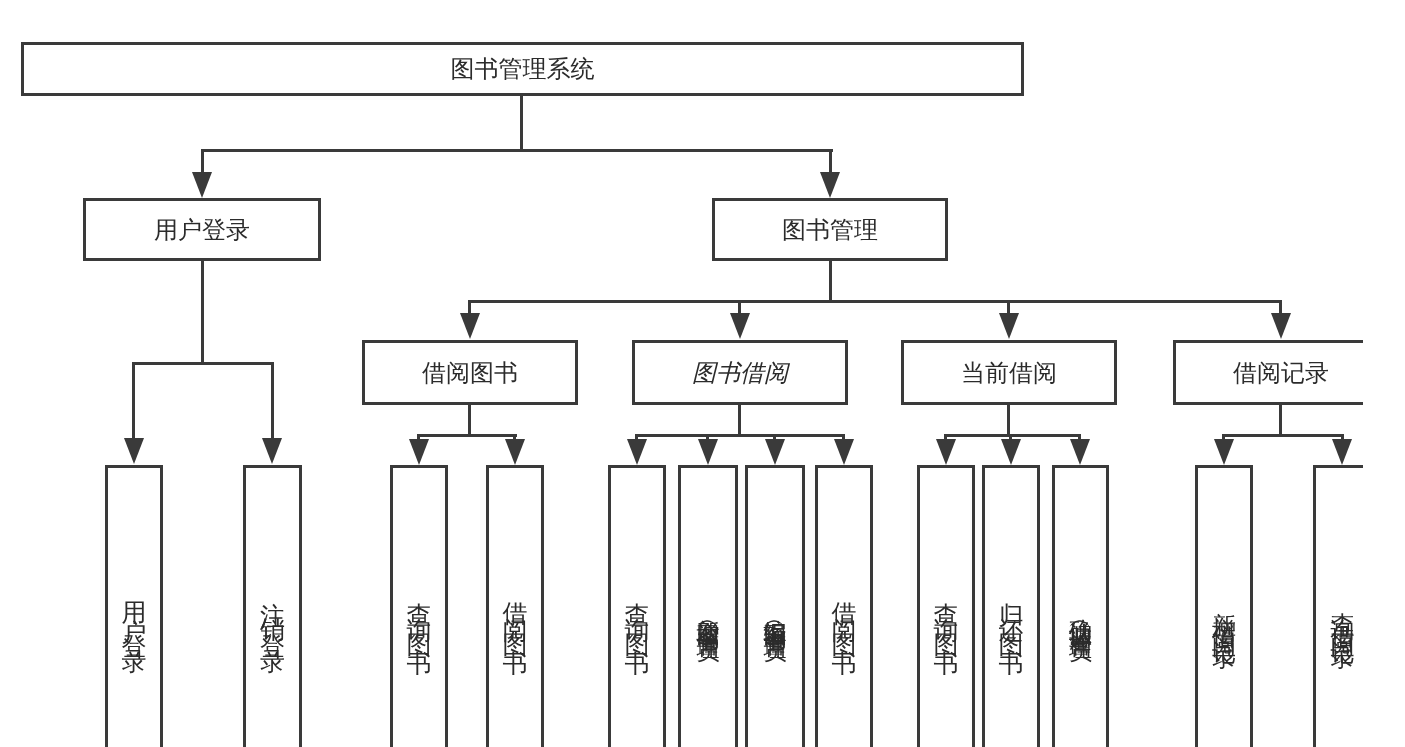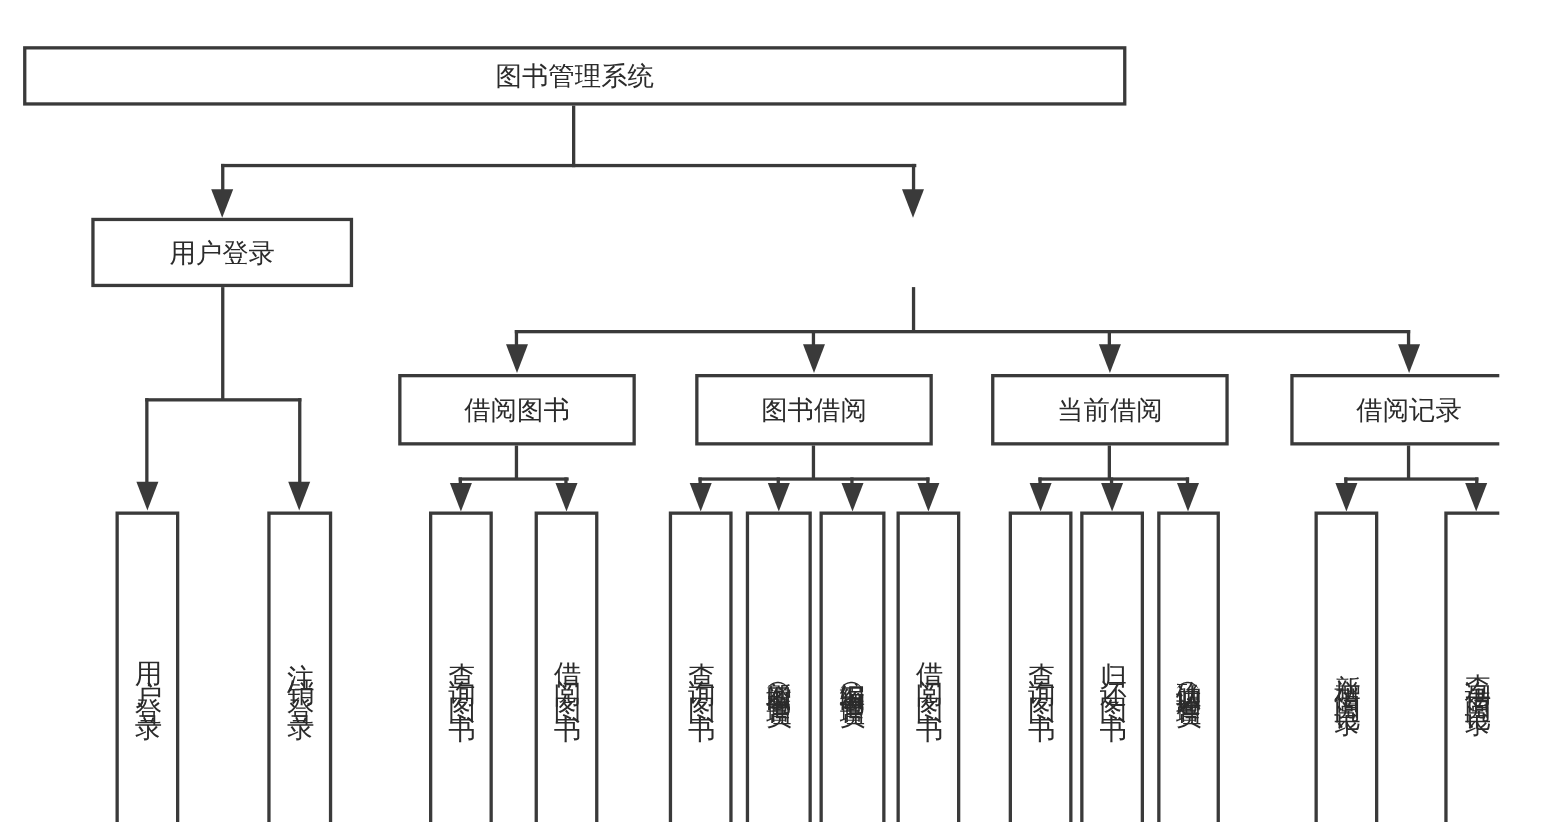--- a/index.html
+++ b/index.html
@@ -49,20 +49,23 @@
   <div class="line" style="left:520px;top:68px;width:3px;height:56px;"></div>
   <div class="line" style="left:201px;top:121px;width:632px;height:3px;"></div>
   <div class="line" style="left:201px;top:121px;width:3px;height:26px;"></div>
   <div class="line" style="left:829px;top:121px;width:3px;height:26px;"></div>
   <div class="arr" style="left:192px;top:144px;"></div>
   <div class="arr" style="left:820px;top:144px;"></div>
 
   <div class="box hbox" style="left:83px;top:170px;width:238px;height:63px;">
     <span>用户登录</span>
   </div>
+  <div class="box hbox" style="left:712px;top:170px;width:236px;height:63px;">
+    <span>图书管理</span>
+  </div>
 
   <div class="line" style="left:201px;top:233px;width:3px;height:103px;"></div>
   <div class="line" style="left:132px;top:334px;width:142px;height:3px;"></div>
   <div class="line" style="left:132px;top:334px;width:3px;height:78px;"></div>
   <div class="line" style="left:271px;top:334px;width:3px;height:78px;"></div>
   <div class="arr" style="left:124px;top:410px;"></div>
   <div class="arr" style="left:262px;top:410px;"></div>
 
   <div class="line" style="left:829px;top:233px;width:3px;height:41px;"></div>
   <div class="line" style="left:468px;top:272px;width:814px;height:3px;"></div>
@@ -71,21 +74,21 @@
   <div class="line" style="left:1007px;top:272px;width:3px;height:14px;"></div>
   <div class="line" style="left:1279px;top:272px;width:3px;height:14px;"></div>
   <div class="arr" style="left:460px;top:285px;"></div>
   <div class="arr" style="left:730px;top:285px;"></div>
   <div class="arr" style="left:999px;top:285px;"></div>
   <div class="arr" style="left:1271px;top:285px;"></div>
 
   <div class="box hbox" style="left:362px;top:312px;width:216px;height:65px;">
     <span>借阅图书</span>
   </div>
-  <div class="box hbox" style="left:632px;top:312px;width:216px;height:65px;">
+  <div class="box hbox" style="left:632px;top:312px;width:216px;height:65px;font-style:italic;">
     <span>图书借阅</span>
   </div>
   <div class="box hbox" style="left:901px;top:312px;width:216px;height:65px;">
     <span>当前借阅</span>
   </div>
   <div class="box hbox" style="left:1173px;top:312px;width:216px;height:65px;">
     <span>借阅记录</span>
   </div>
 
   <div class="line" style="left:468px;top:377px;width:3px;height:31px;"></div>

